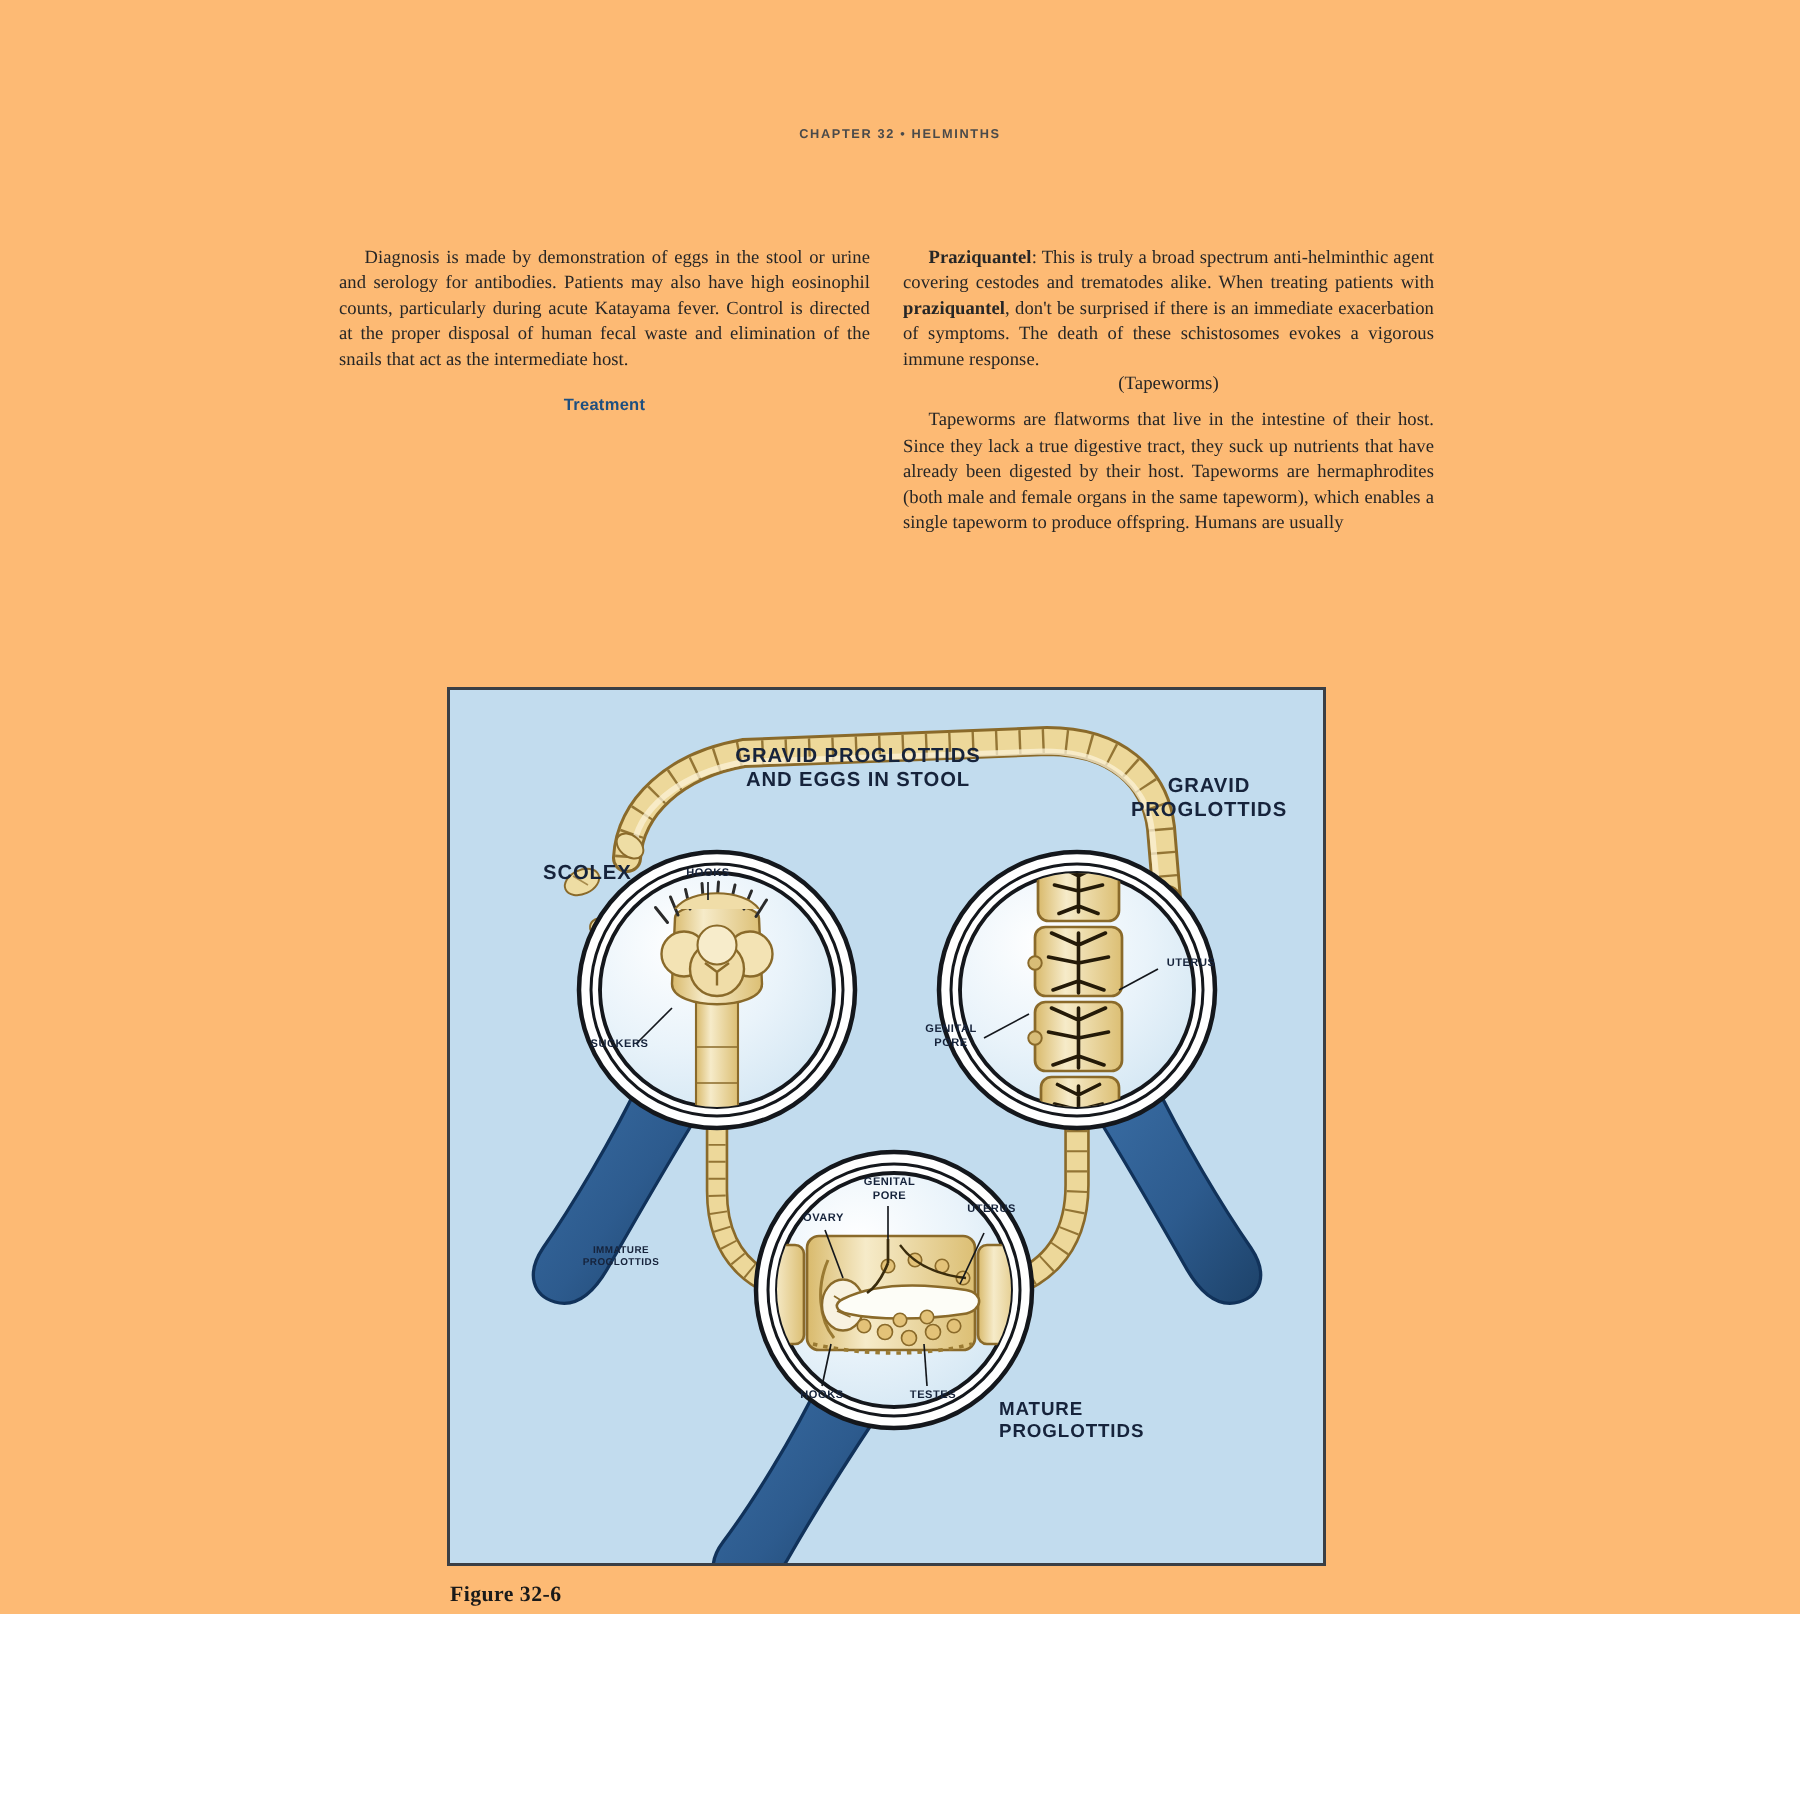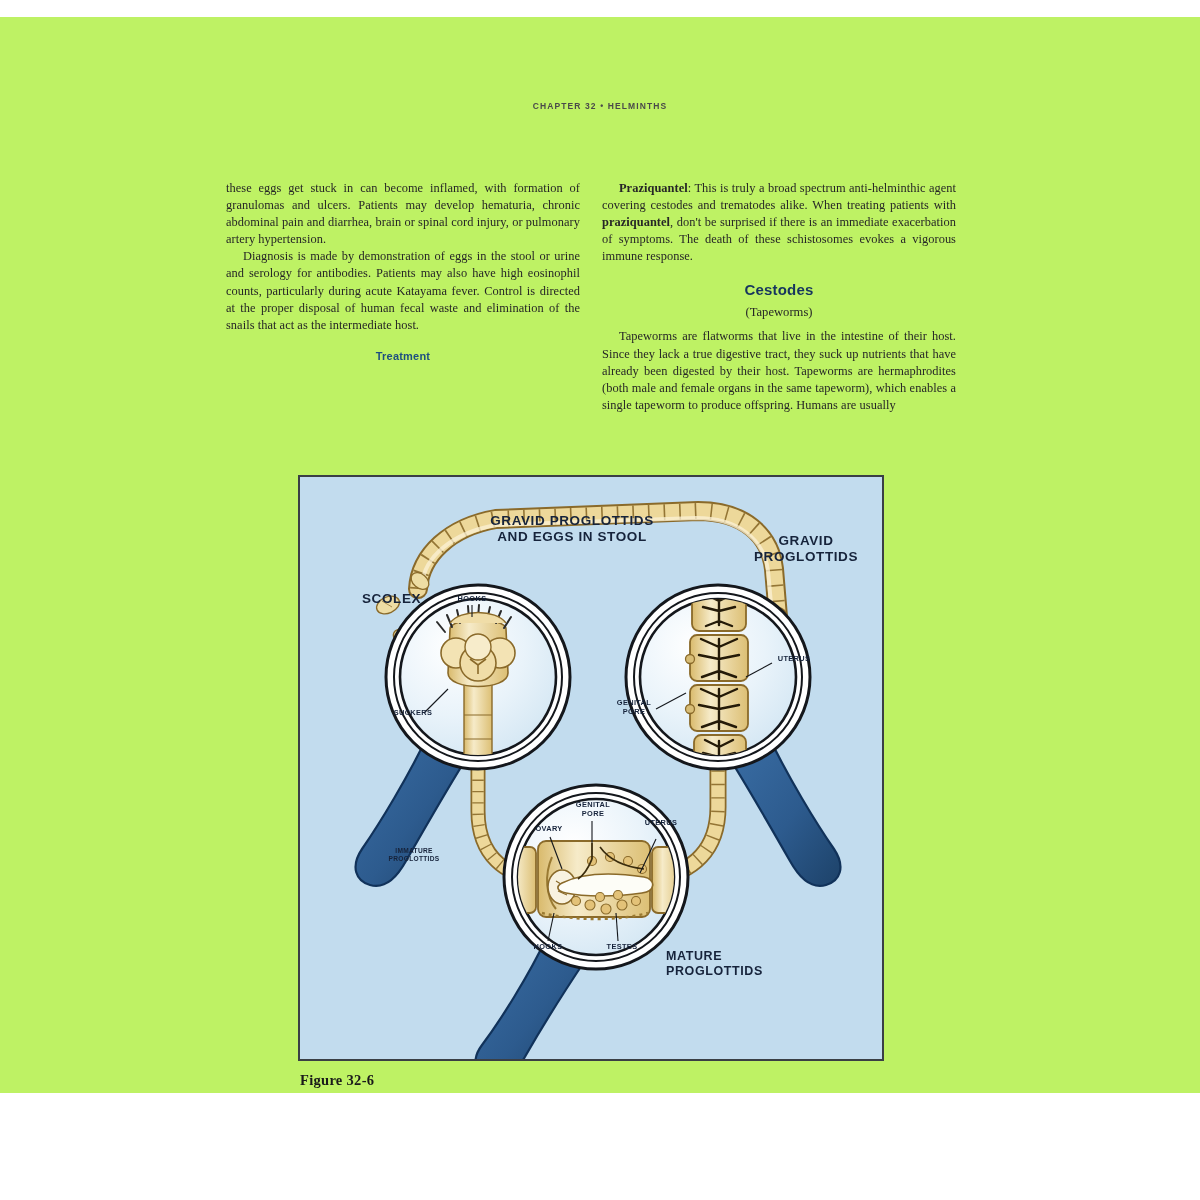--- a/index.html
+++ b/index.html
@@ -5,22 +5,22 @@
   html,body{margin:0;padding:0;}
   body{
     width:1200px;height:1200px;
     background:#ffffff;
     font-family:"Liberation Serif", serif;
     color:#1a1a1a;
     overflow:hidden;
     position:relative;
   }
   .page{
-    position:absolute;left:0;top:17px;width:1200px;height:1076px;
-    background:#bef264;
+    position:absolute;left:0;top:0;width:1200px;height:1076px;
+    background:#fdba74;
   }
 
   
   .running-head{
     position:absolute;left:0;top:84px;width:1200px;
     text-align:center;
     font-family:"Liberation Sans", sans-serif;
     font-size:8.5px;letter-spacing:1.1px;
     color:#4a4a4a;
     font-weight:600;
@@ -113,28 +113,26 @@
 </head>
 <body>
 
 <div class="page">
 
   <div class="running-head">CHAPTER 32 • HELMINTHS</div>
 
   <div class="cols">
 
     <div class="col">
-      <p>these eggs get stuck in can become inflamed, with formation of granulomas and ulcers. Patients may develop hematuria, chronic abdominal pain and diarrhea, brain or spinal cord injury, or pulmonary artery hypertension.</p>
       <p class="indent">Diagnosis is made by demonstration of eggs in the stool or urine and serology for antibodies. Patients may also have high eosinophil counts, particularly during acute Katayama fever. Control is directed at the proper disposal of human fecal waste and elimination of the snails that act as the intermediate host.</p>
       <h2 class="sect">Treatment</h2>
     </div>
 
     <div class="col">
       <p class="indent"><b>Praziquantel</b><span>: This is truly a broad spectrum anti-helminthic agent covering cestodes and trematodes alike. When treating patients with </span><b>praziquantel</b><span>, don't be surprised if there is an immediate exacerbation of symptoms. The death of these schistosomes evokes a vigorous immune response.</span></p>
-      <h2 class="sect navy">Cestodes</h2>
       <div class="subsect">(Tapeworms)</div>
       <p class="indent">Tapeworms are flatworms that live in the intestine of their host. Since they lack a true digestive tract, they suck up nutrients that have already been digested by their host. Tapeworms are hermaphrodites (both male and female organs in the same tapeworm), which enables a single tapeworm to produce offspring. Humans are usually</p>
     </div>
 
   </div>
 
   <div class="figure-wrap">
     <div class="figure-box">
 
       <svg width="582" height="582" viewBox="0 0 582 582">

